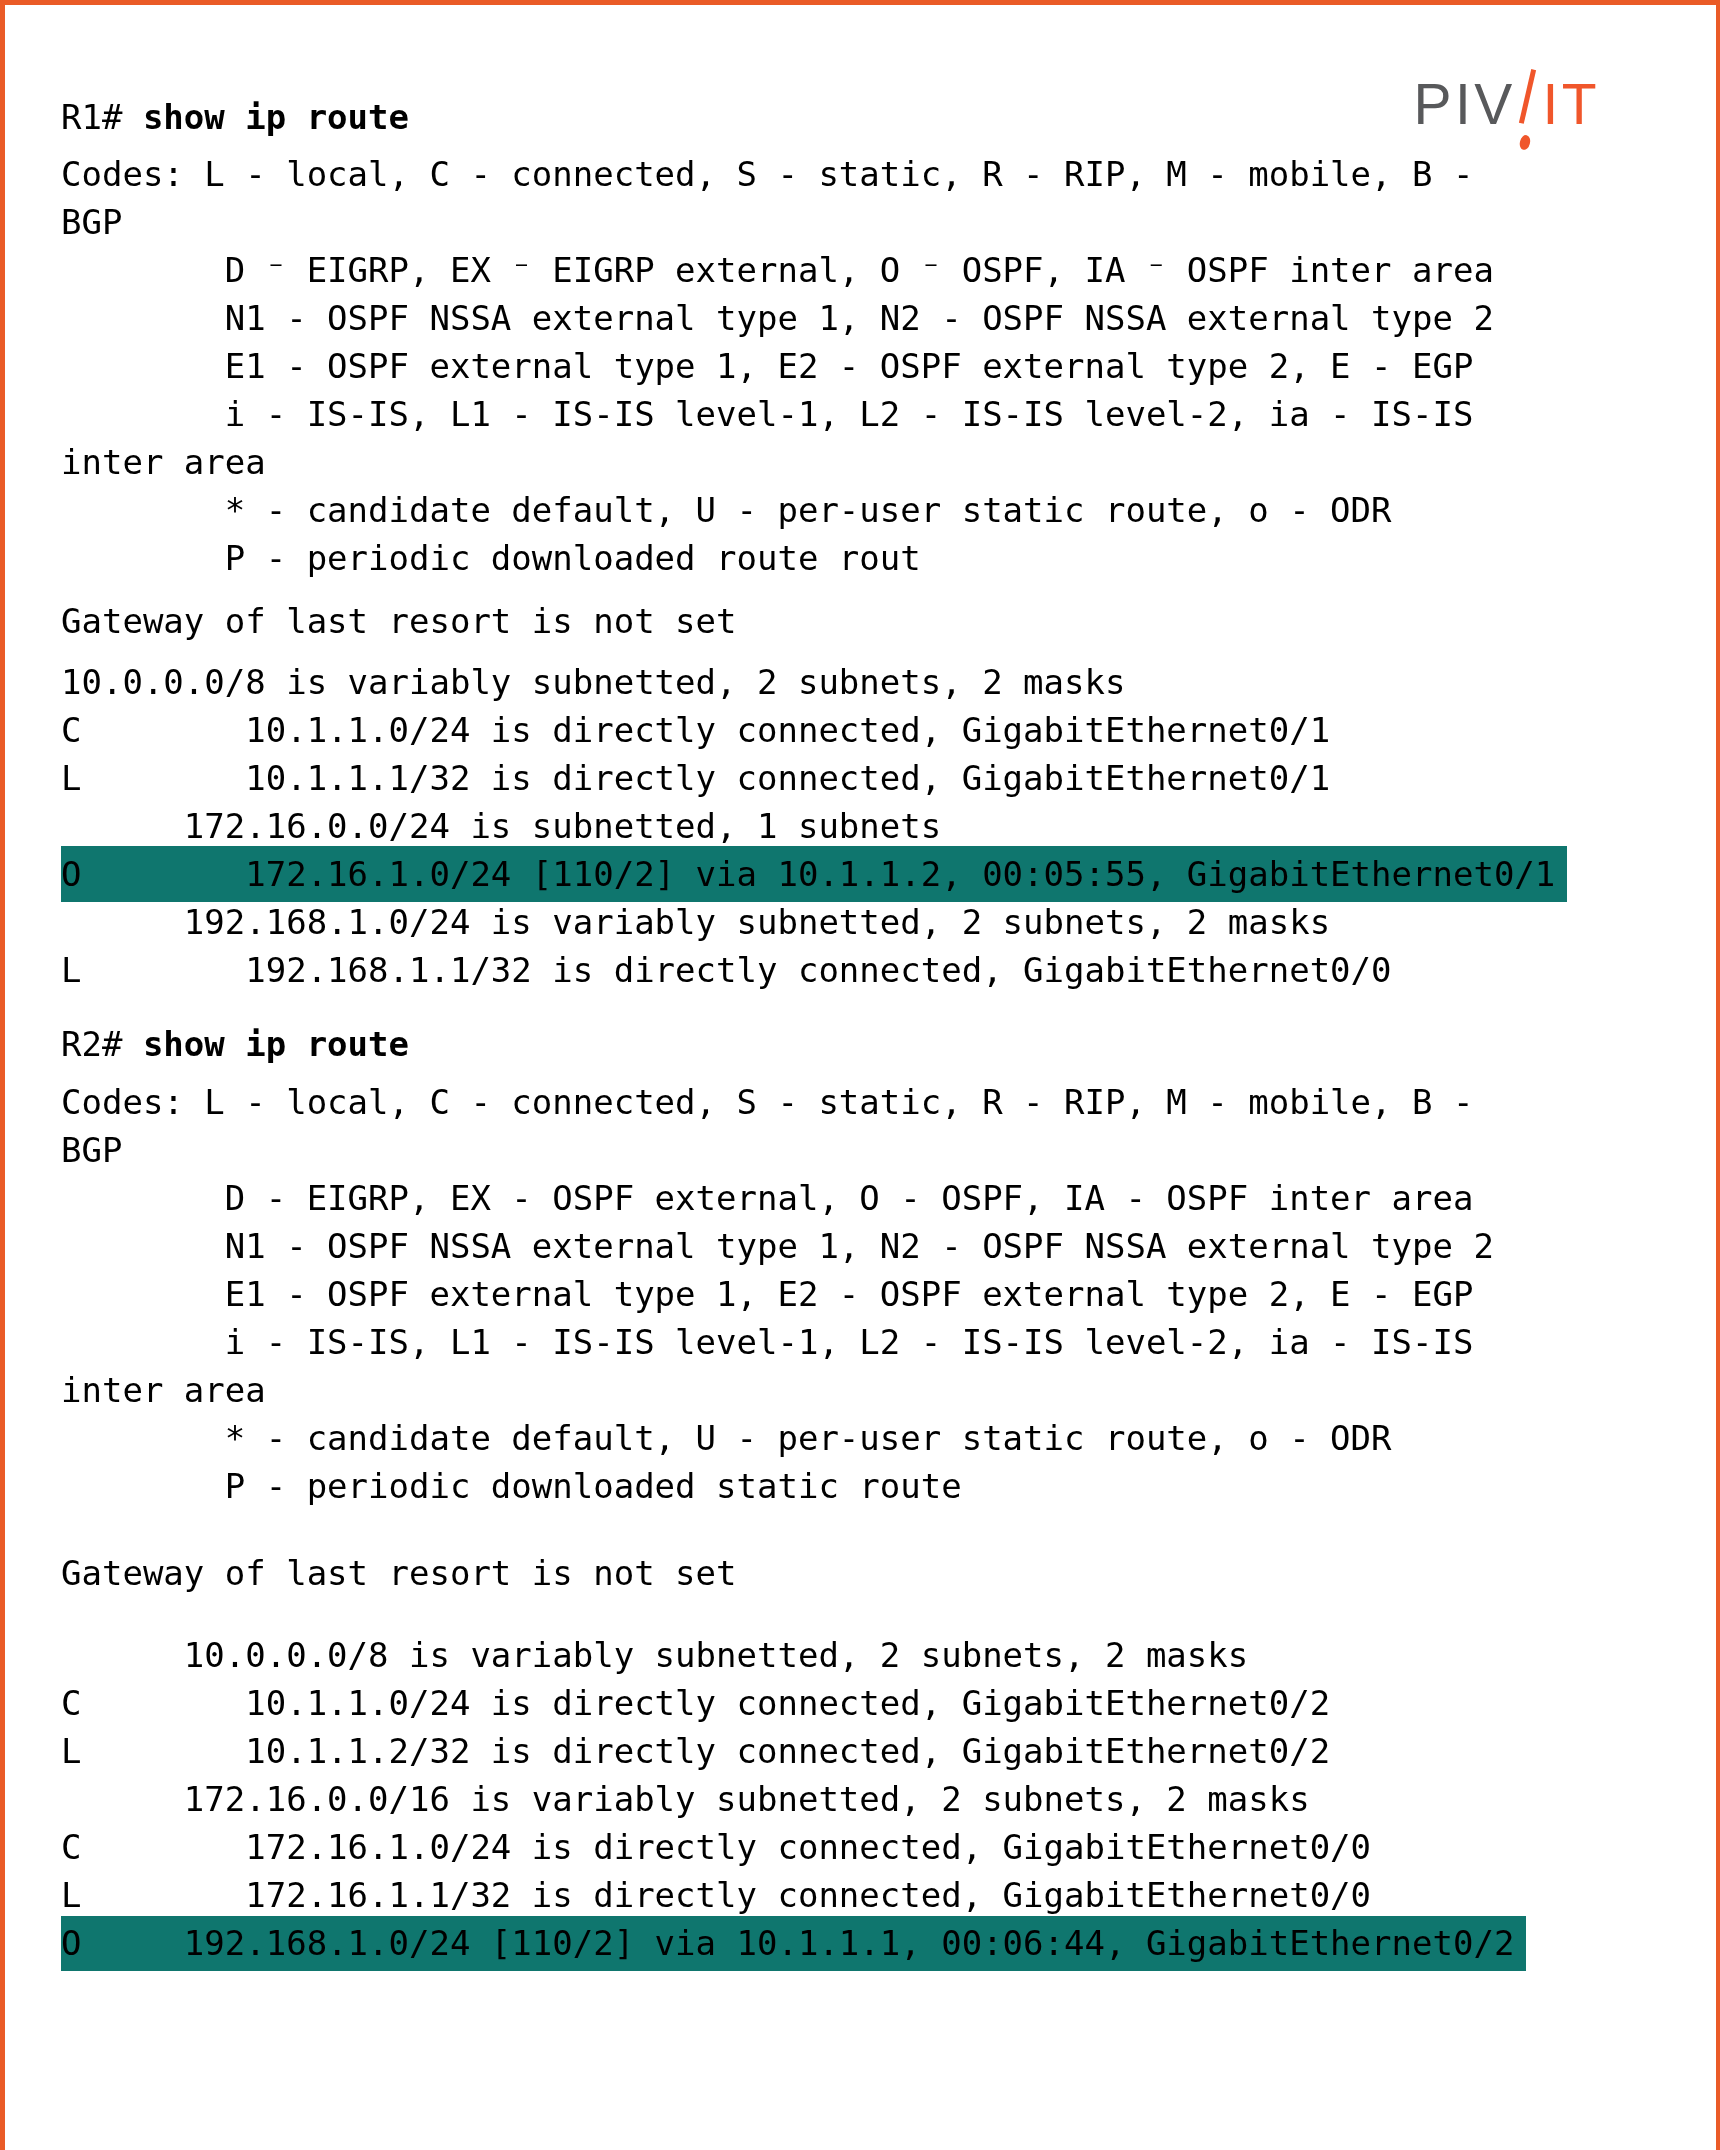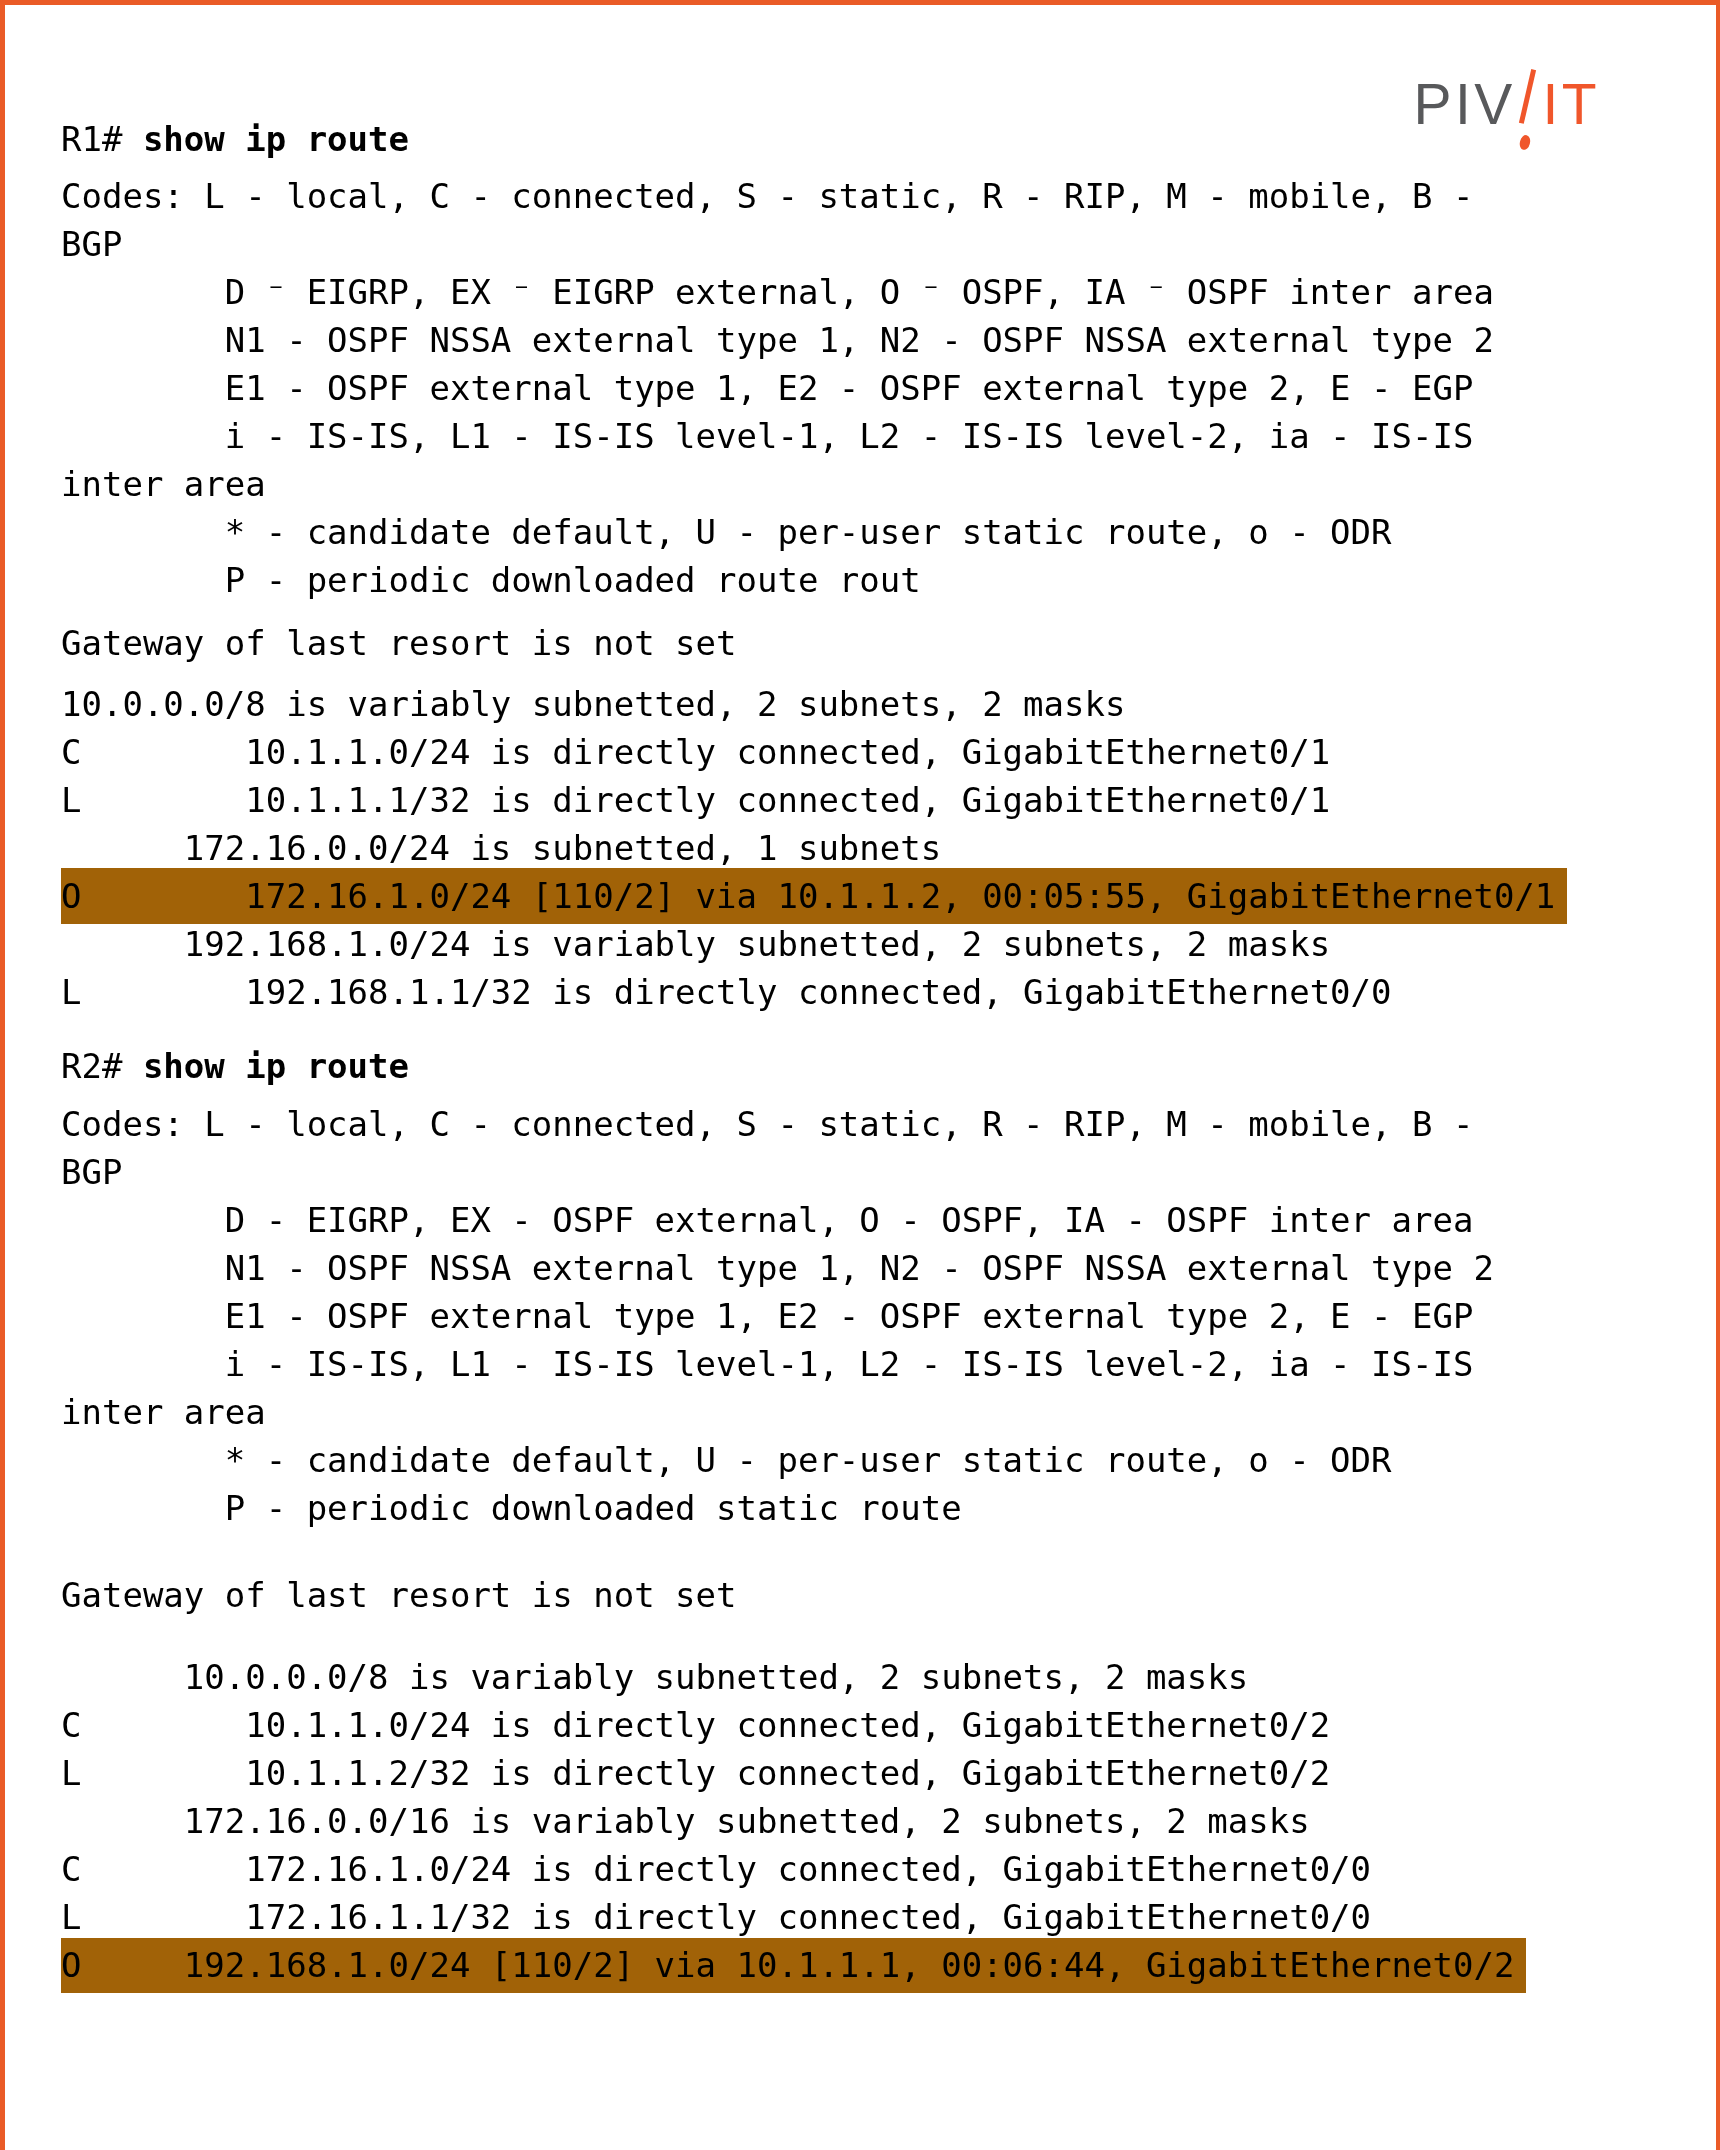--- a/index.html
+++ b/index.html
@@ -52,31 +52,31 @@
     width: 10.3px;
     height: 14.6px;
     background: #F0562B;
     border-radius: 50%;
     transform: rotate(13deg);
   }
   .logo .orange { color: #F0562B; }
 
   
   .content {
-    padding: 110px 0 0 56px;
+    padding: 88px 0 0 56px;
   }
   .line {
     font-size: 34px;
     line-height: 48px;
     white-space: pre;
     color: #000000;
   }
   .cmd { font-weight: bold; }
   .hl {
-    background: #a16207;
+    background: #0f766e;
     width: fit-content;
     padding: 3.9px 12px 3.9px 0;
     margin-top: -3.9px;
     margin-bottom: -3.9px;
   }
   .m20 { margin-top: 8.6px; }
   .m24 { margin-top: 10.3px; }
   .m30 { margin-top: 13px; }
   .m36 { margin-top: 15.5px; }
   .m60 { margin-top: 26px; }

